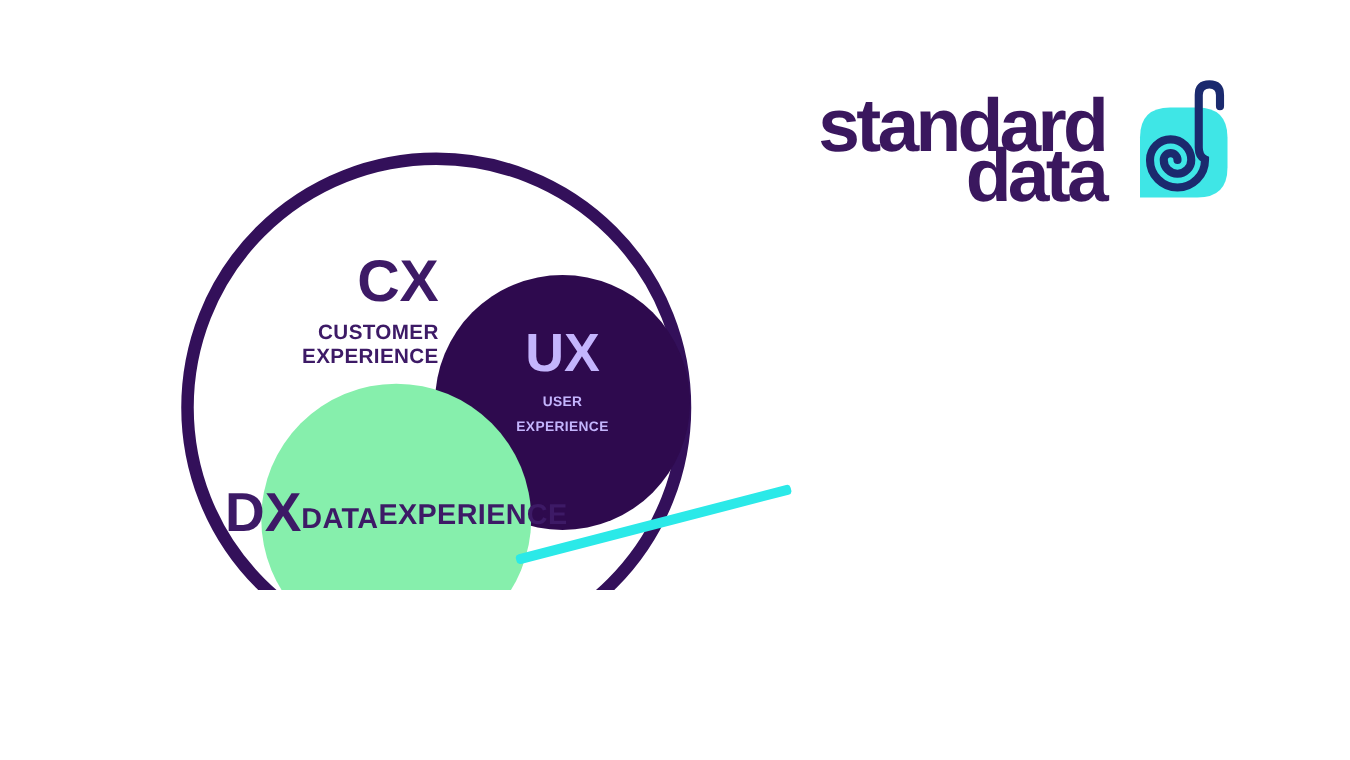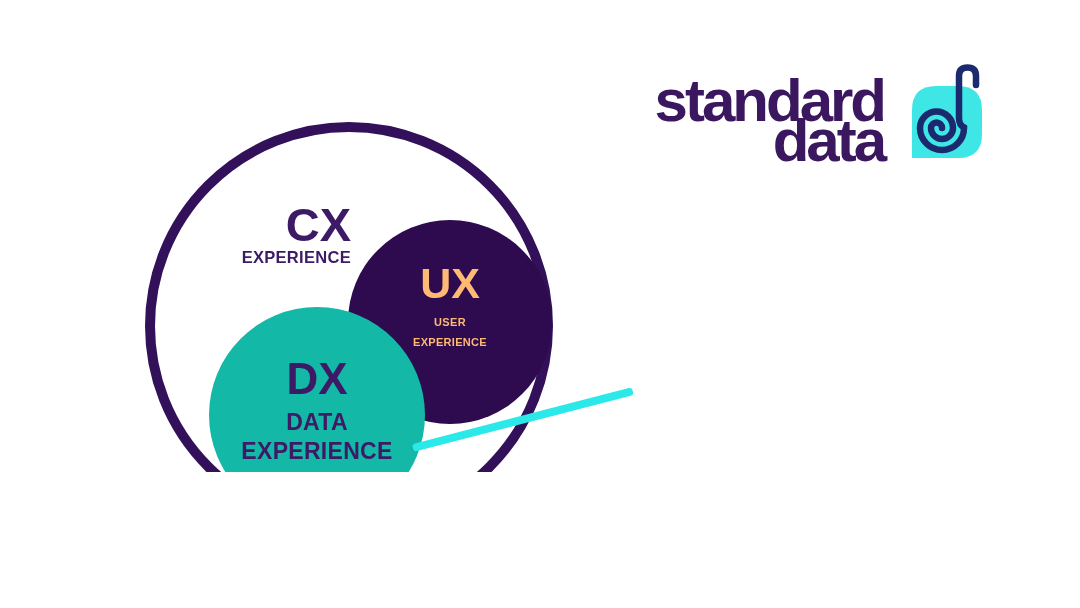--- a/index.html
+++ b/index.html
@@ -25,32 +25,32 @@
   .cx-label{
     position:absolute;left:193px;top:201px;width:158px;text-align:right;
     color:#3D1A66;z-index:2;
   }
   .cx-abbr{font-size:47px;font-weight:bold;line-height:1;}
   .cx-sub{font-size:16.5px;font-weight:bold;line-height:19px;letter-spacing:.3px;}
   .cx-sub.first{margin-top:9px;}
 
   .ux-circle{
     position:absolute;left:348px;top:220px;width:204px;height:204px;
-    background:#2E0A4E;border-radius:50%;color:#fdba74;z-index:2;
+    background:#2E0A4E;border-radius:50%;color:#c4b5fd;z-index:2;
     display:flex;flex-direction:column;align-items:center;justify-content:center;
     text-align:center;box-sizing:border-box;padding-bottom:30px;
   }
   .ux-abbr{font-size:43px;font-weight:bold;line-height:1;}
   .ux-sub{font-size:11px;font-weight:bold;line-height:20px;letter-spacing:.3px;}
   .ux-sub.first{margin-top:7px;}
 
   .dx-circle{
     position:absolute;left:209px;top:307px;width:216px;height:216px;
-    background:#14b8a6;border-radius:50%;color:#3D1A66;z-index:3;
-    display:flex;flex-direction:column;align-items:center;justify-content:center;
+    background:#86efac;border-radius:50%;color:#3D1A66;z-index:3;
+    display:flex;flex-direction:row;align-items:center;justify-content:center;
     text-align:center;box-sizing:border-box;padding-bottom:8px;
   }
   .dx-abbr{font-size:44px;font-weight:bold;line-height:1;}
   .dx-sub{font-size:23px;font-weight:bold;line-height:29px;letter-spacing:.3px;}
   .dx-sub.first{margin-top:7px;}
 
   .connector{
     position:absolute;left:413px;top:444px;width:227px;height:8px;
     background:#2BE9E8;transform:rotate(-14.5deg);transform-origin:left center;
     z-index:4;border-radius:3px;
@@ -82,20 +82,21 @@
              A 22 22 0 1 1 12 68
              A 16.5 16.5 0 1 1 45 68
              A 11 11 0 1 1 23 68
              A 5.5 5.5 0 1 1 34 68" fill="none" stroke="#1B2A6E" stroke-width="6.5" stroke-linecap="round"></path>
   </svg>
 
   <div class="big-circle"></div>
 
   <div class="cx-label">
     <div class="cx-abbr">CX</div>
+    <div class="cx-sub first">CUSTOMER</div>
     <div class="cx-sub">EXPERIENCE</div>
   </div>
 
   <div class="ux-circle">
     <div class="ux-abbr">UX</div>
     <div class="ux-sub first">USER</div>
     <div class="ux-sub">EXPERIENCE</div>
   </div>
 
   <div class="dx-circle">

